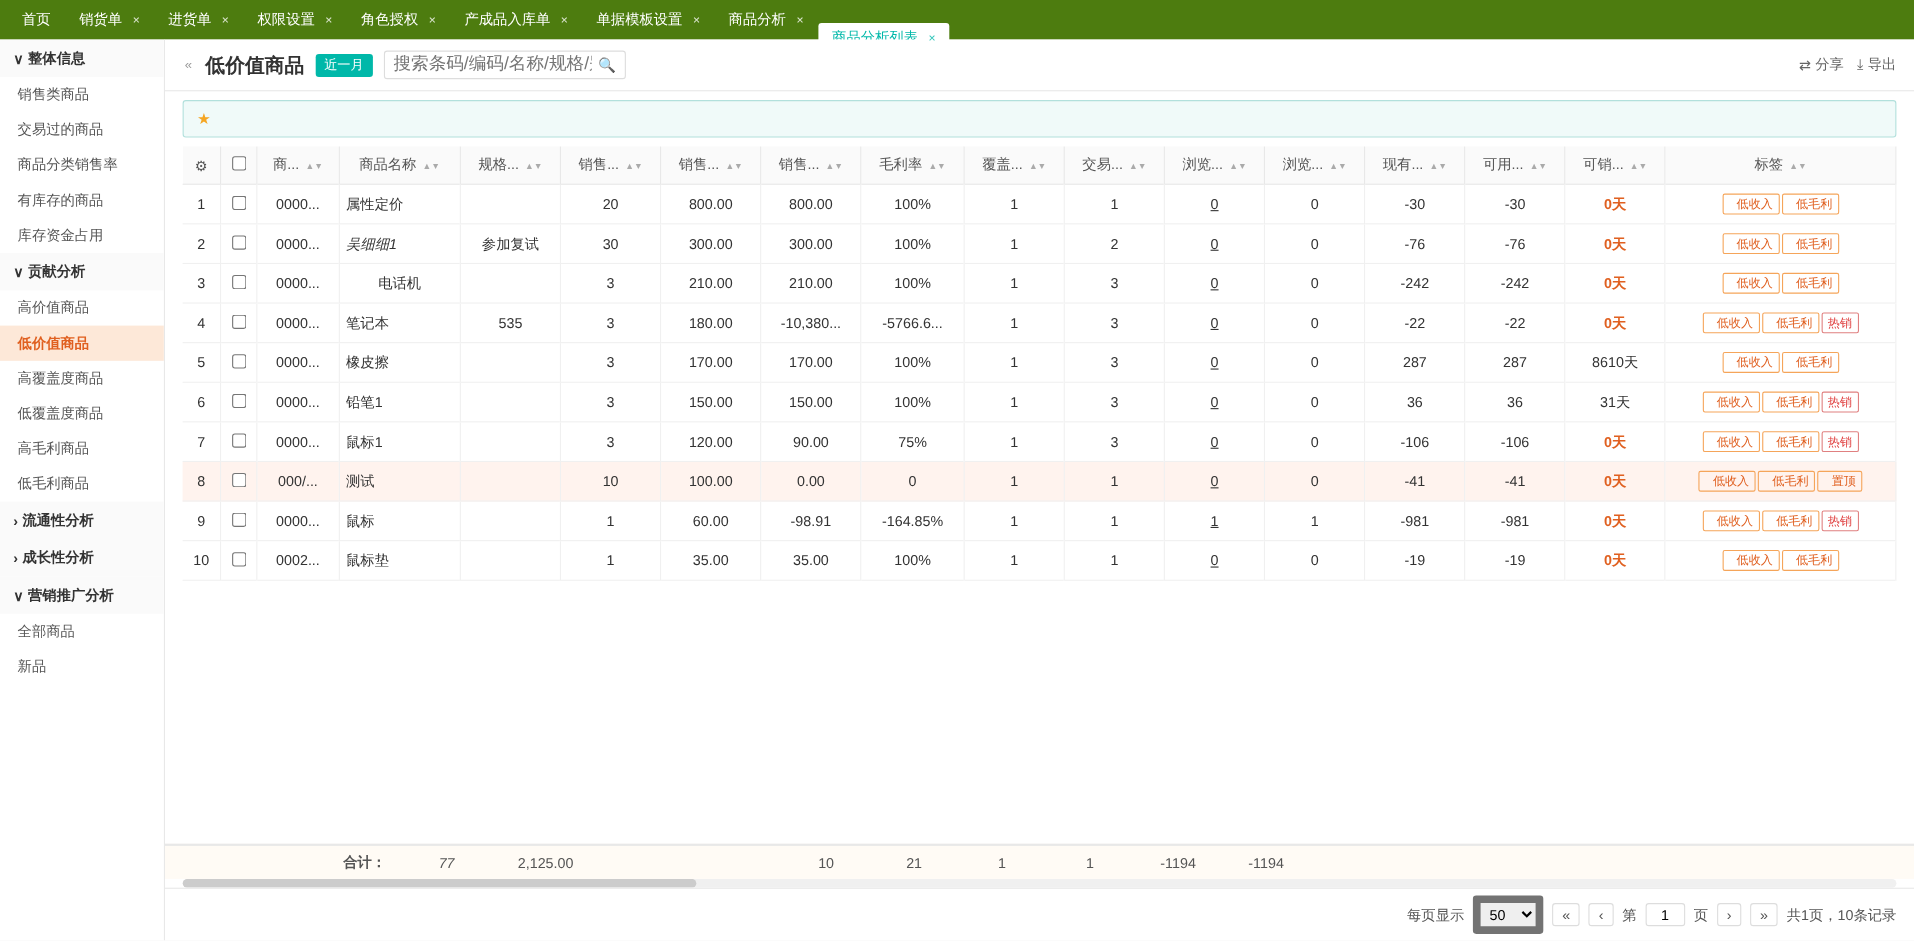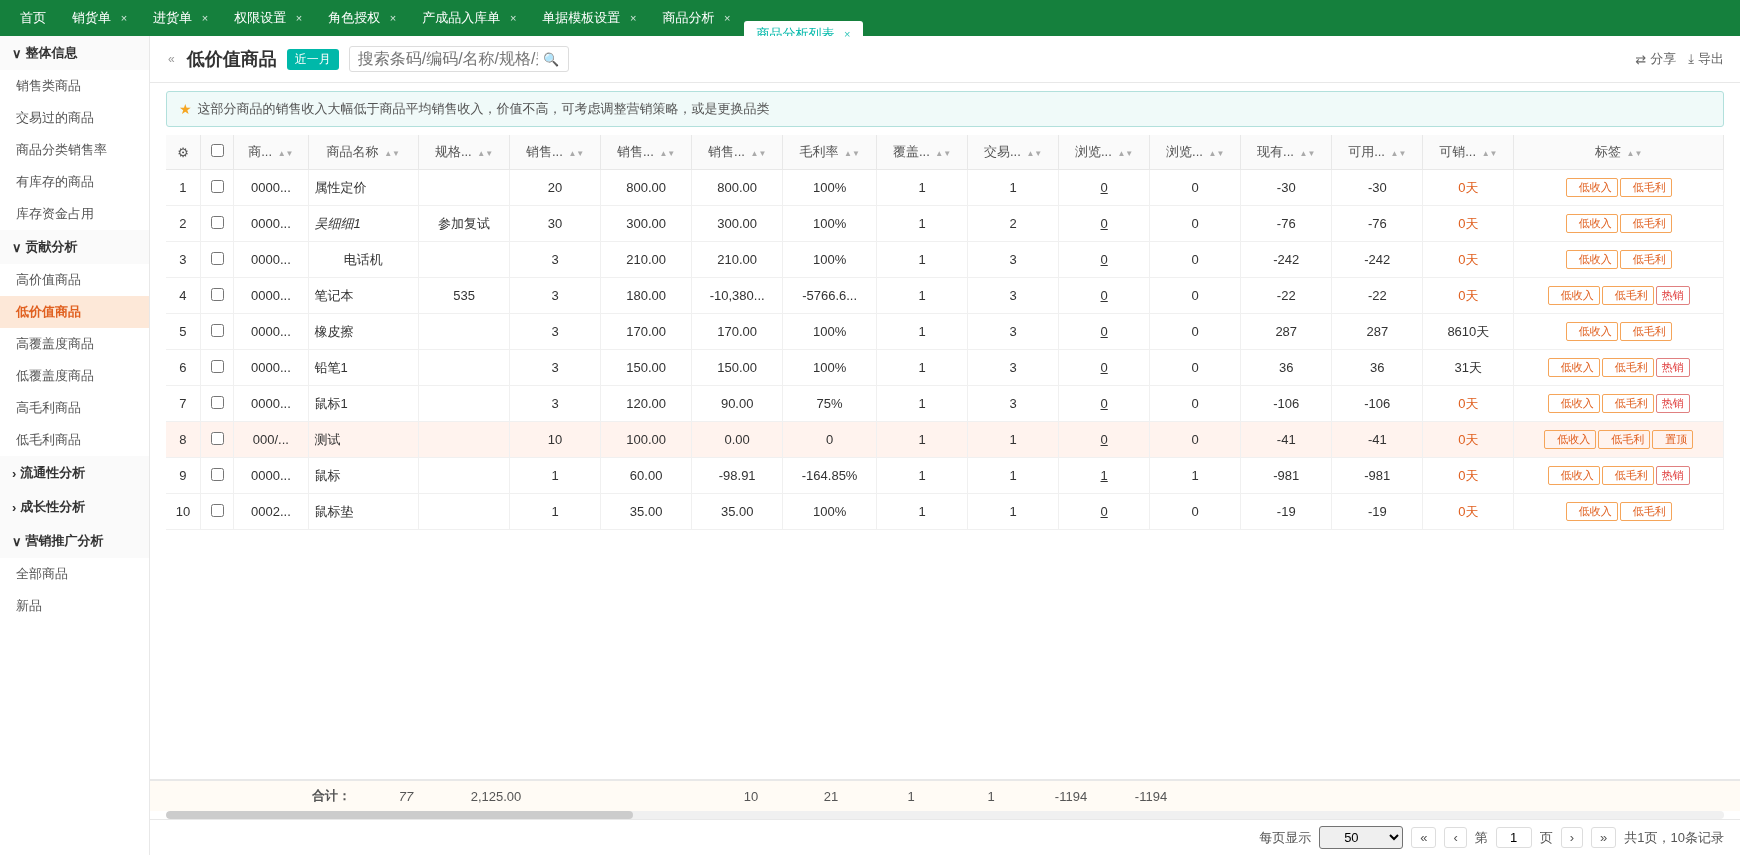--- a/index.html
+++ b/index.html
@@ -1,20 +1,20 @@
 <!DOCTYPE html>
 <html><head>
   <meta charset="utf-8">
   <style>
     * { box-sizing: border-box; margin: 0; padding: 0; font-family: 'Microsoft YaHei', Arial, sans-serif; font-size: 13px; }
     body { background: #f5f5f5; color: #333; overflow: hidden; width: 1740px; height: 855px; }
 
     
     .top-nav {
-      background: #15803d;
+      background: #4d7c0f;
       height: 36px;
       display: flex;
       align-items: center;
       padding: 0 8px;
       gap: 2px;
     }
     .nav-item {
       color: #fff;
       padding: 4px 12px;
       cursor: pointer;
@@ -175,37 +175,37 @@
     .tag-badge {
       display: inline-block;
       padding: 1px 5px;
       border-radius: 2px;
       font-size: 11px;
       margin: 1px;
     }
     .tag-orange { color: #e06020; border: 1px solid #f5a55a; padding-left: 12px; }
     .tag-red { color: #e04040; border: 1px solid #e08080; }
     .underline { text-decoration: underline; cursor: pointer; }
-    .day-orange { color: #e06020; font-weight: normal; }
+    .day-orange { color: #e06020; font-weight: bold; }
 
     
     .pagination-bar {
       padding: 6px 16px;
       display: flex;
       align-items: center;
       justify-content: flex-end;
       gap: 8px;
       border-top: 1px solid #e8e8e8;
       background: #fff;
       font-size: 12px;
       color: #555;
     }
     .pagination-bar select {
-      border: 1px solid #737373;
-      padding: 2px 20px;
+      border: 7px solid #737373;
+      padding: 2px 4px;
       border-radius: 3px;
     }
     .page-nav-btn {
       border: 1px solid #ddd;
       background: #fff;
       padding: 2px 8px;
       border-radius: 3px;
       cursor: pointer;
       color: #555;
     }
@@ -316,21 +316,20 @@
         </div>
         <div class="action-btn">
           <span>⤓</span>
           <span>导出</span>
         </div>
       </div>
     </div>
 
     <div class="info-banner">
       <span class="info-icon">★</span>
-      <span>这部分商品的销售收入大幅低于商品平均销售收入，价值不高，可考虑调整营销策略，或是更换品类</span>
     </div>
 
     <div class="table-container">
       <table>
         <thead>
           <tr>
             <th>⚙</th>
             <th><input type="checkbox" style=""></th>
             <th>商... <span class="sort-arrows">▲▼</span></th>
             <th>商品名称 <span class="sort-arrows">▲▼</span></th>

